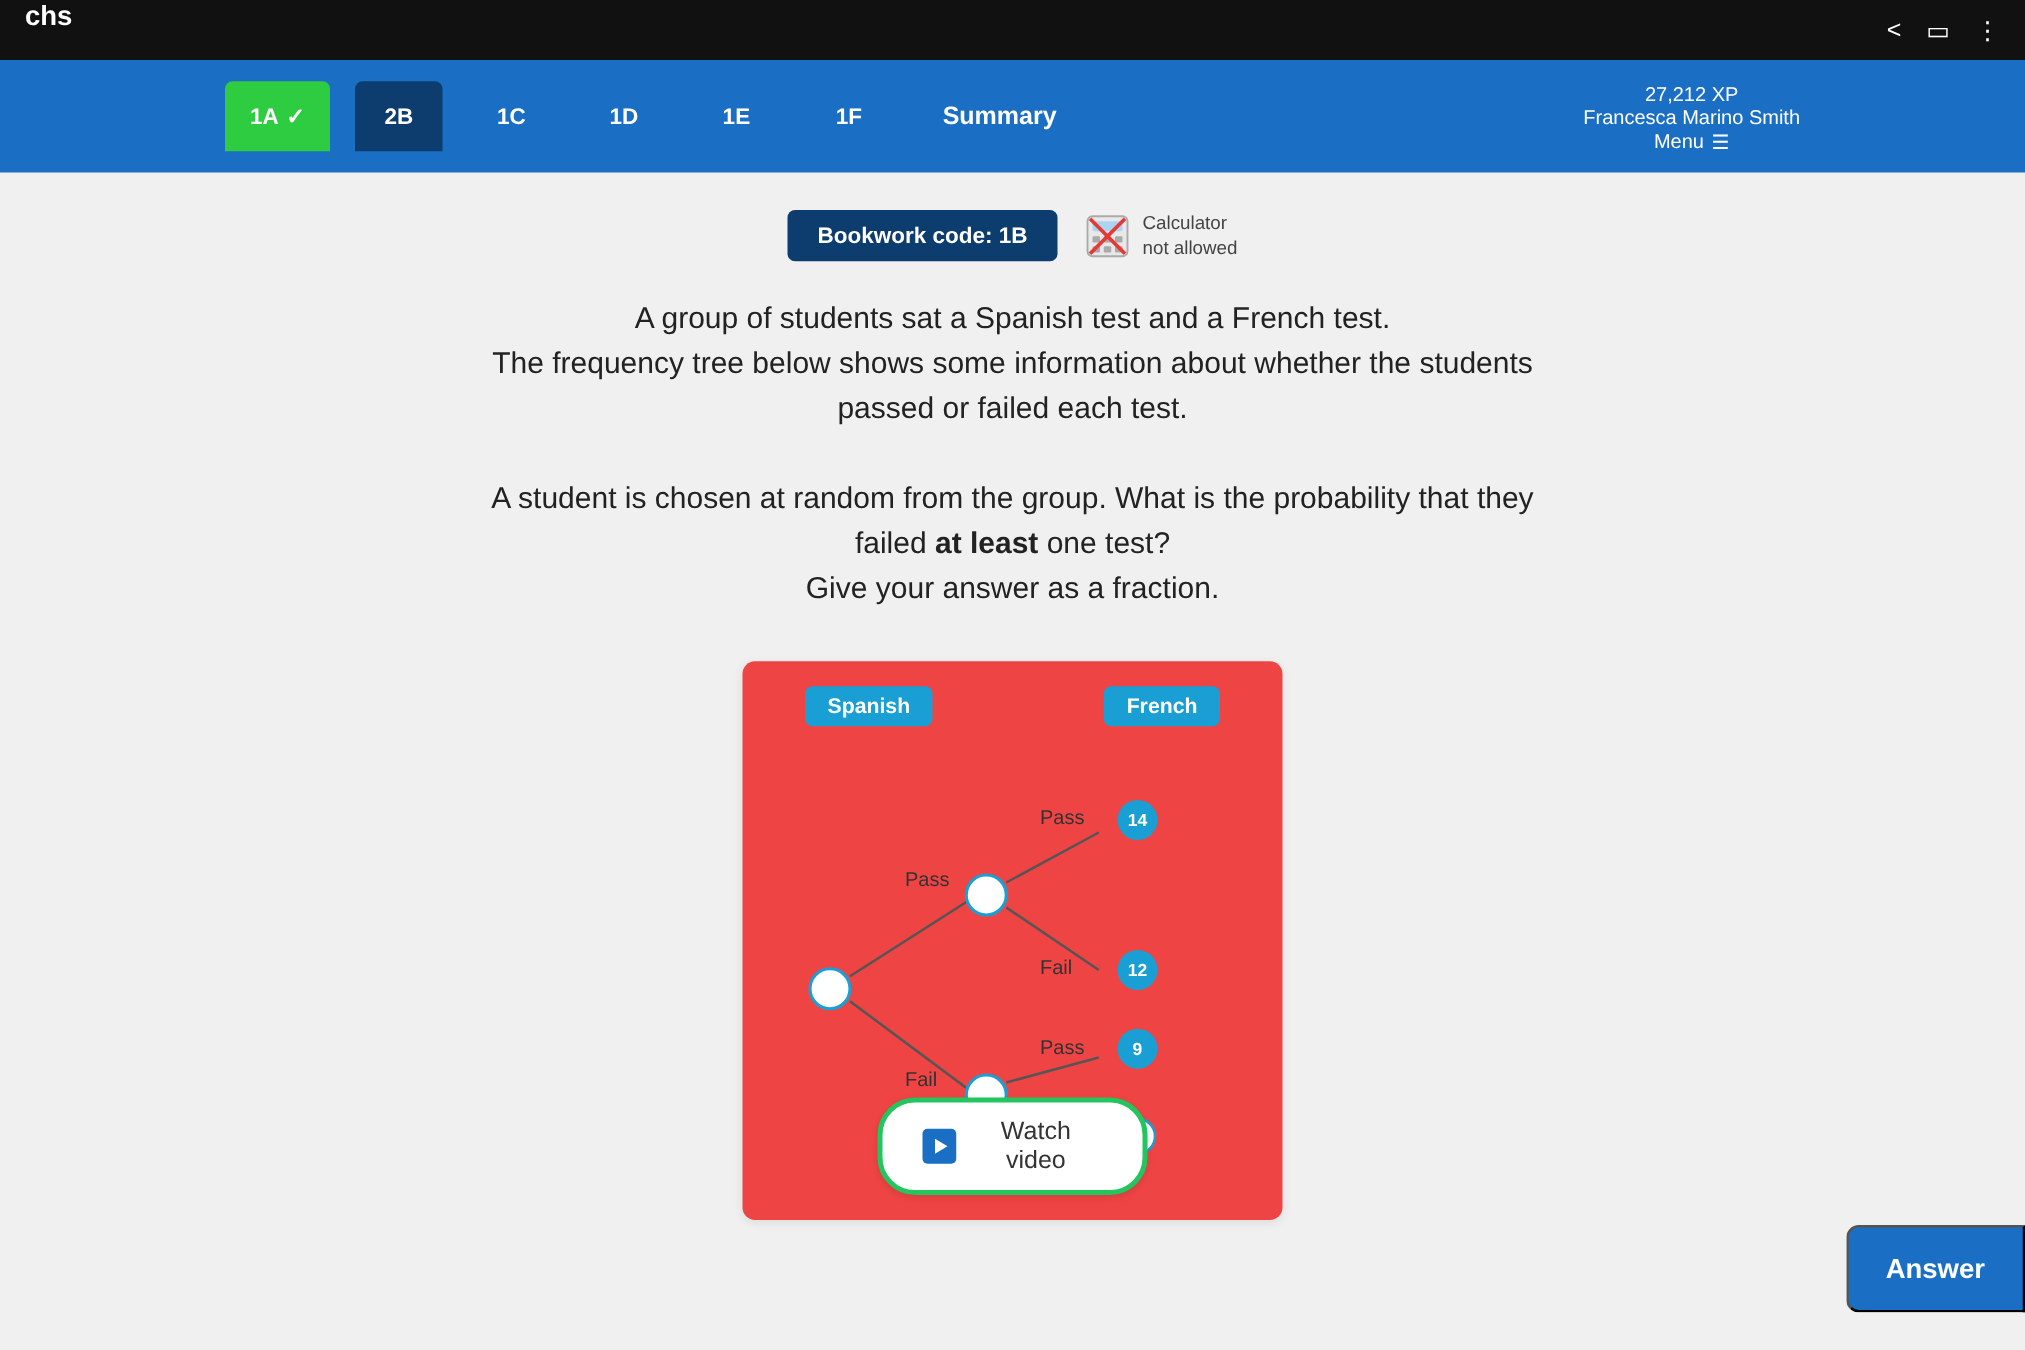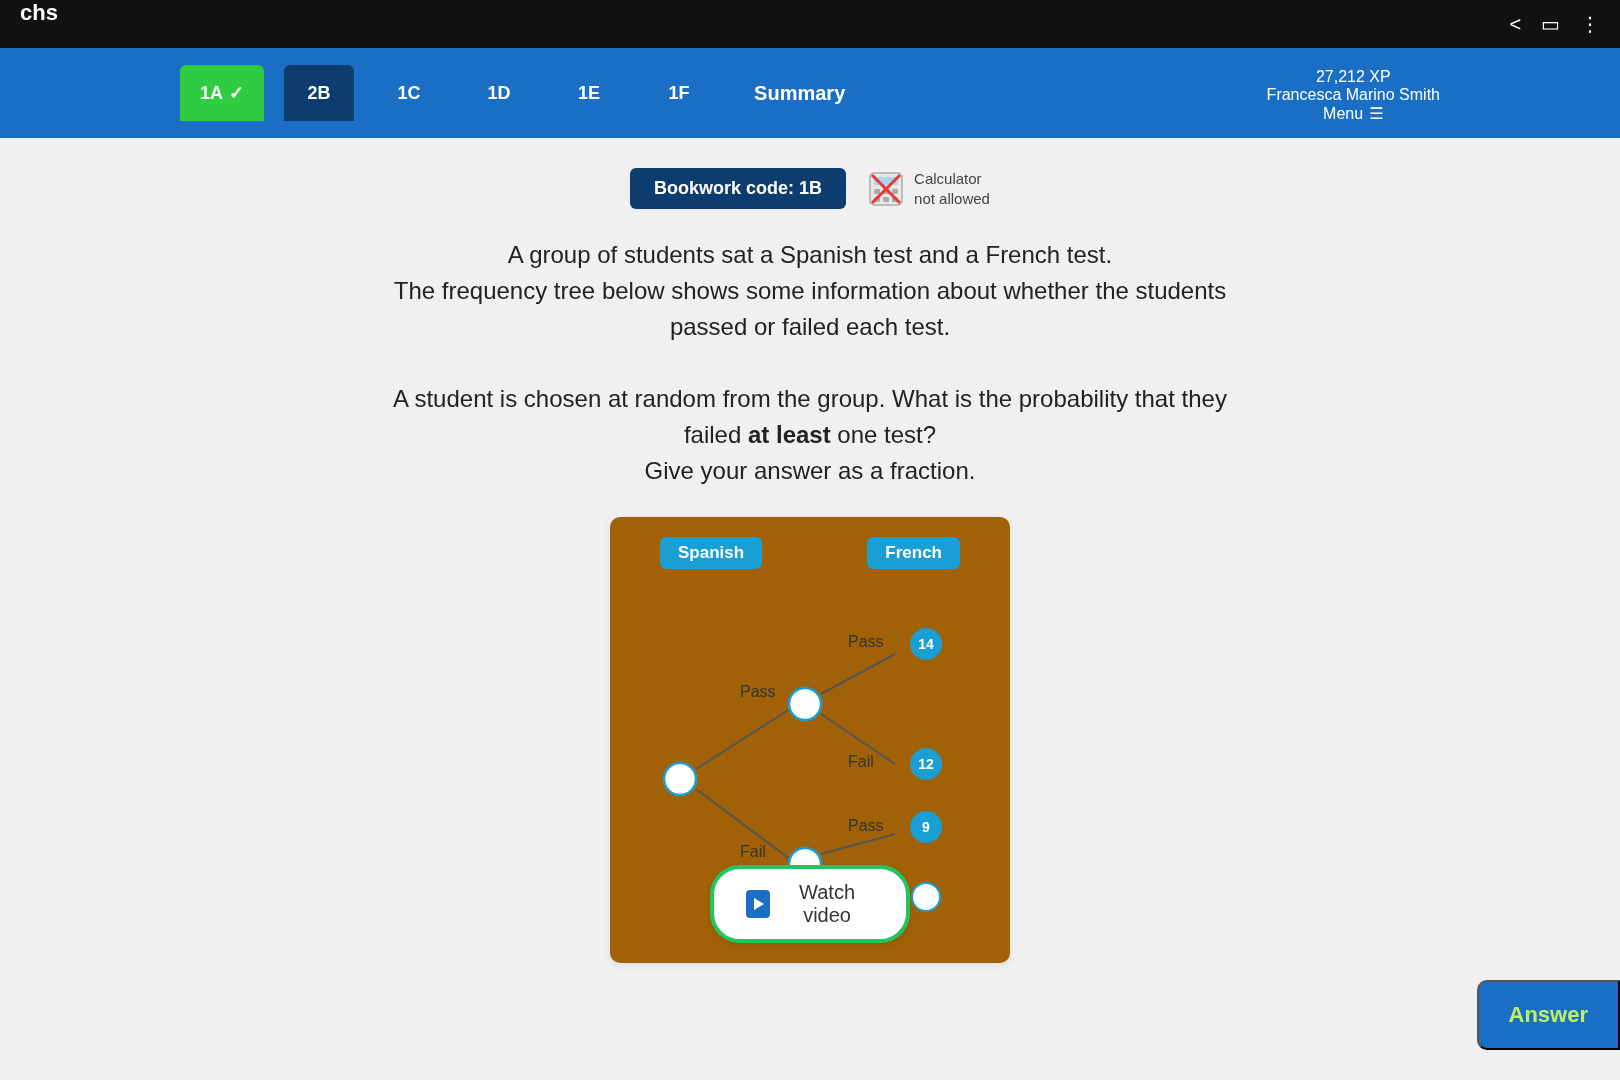--- a/index.html
+++ b/index.html
@@ -157,23 +157,23 @@
       color: #222;
       line-height: 1.5;
       margin-bottom: 28px;
     }
     .question-text .bold {
       font-weight: bold;
     }
 
     
     .tree-container {
-      margin: 0 auto;
-      width: 400px;
-      background: #a16207;
+      margin: 12px auto;
+      width: 432px;
+      background: #ef4444;
       border-radius: 10px;
       padding: 20px;
       position: relative;
       box-shadow: 0 2px 8px rgba(0,0,0,0.08);
     }
 
     
     .watch-video-btn {
       position: absolute;
       bottom: 20px;
@@ -200,21 +200,21 @@
       align-items: center;
       justify-content: center;
     }
 
     
     .answer-btn {
       position: absolute;
       right: 0;
       bottom: 30px;
       background: #1a6fc4;
-      color: #bef264;
+      color: #ffffff;
       padding: 20px 30px;
       border-radius: 10px 0 0 10px;
       font-size: 22px;
       font-weight: bold;
       cursor: pointer;
     }
     .freq-label {
       background: #1a9fd4;
       color: white;
       border-radius: 6px;

